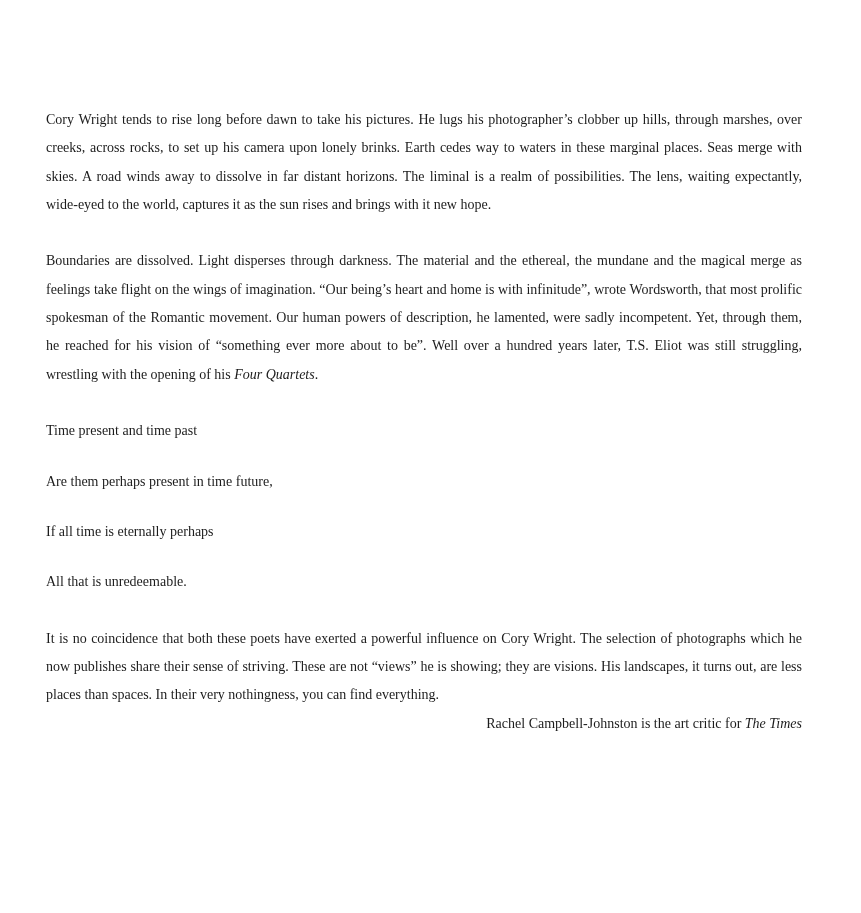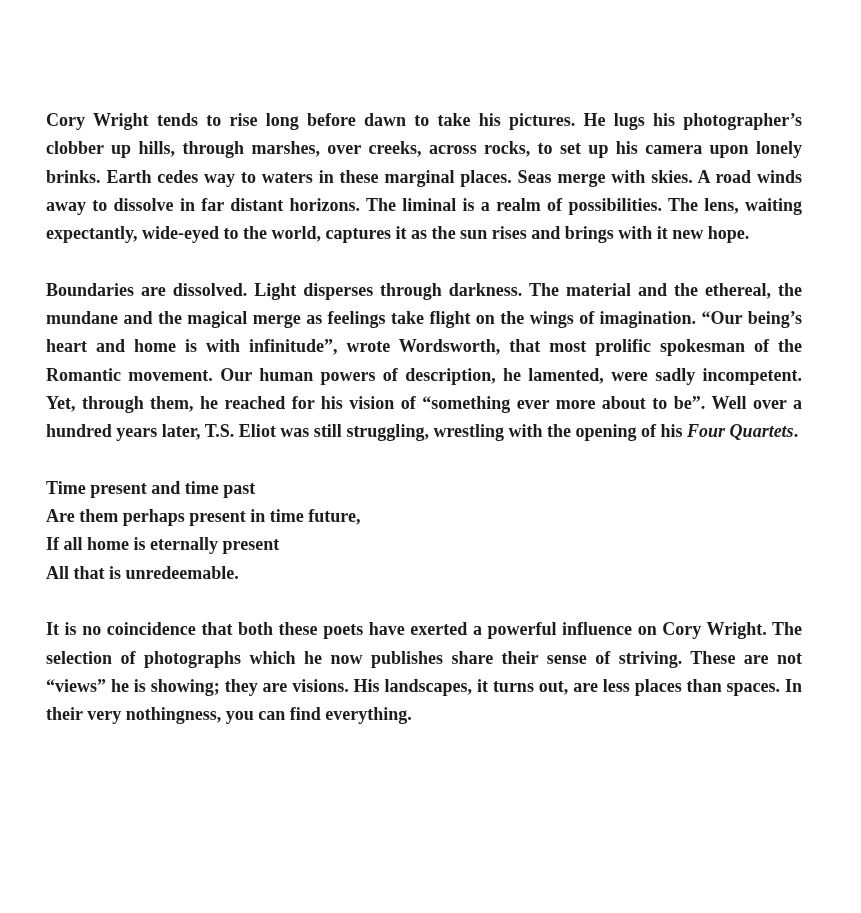--- a/index.html
+++ b/index.html
@@ -8,37 +8,37 @@
     background: #ffffff;
   }
   .page {
     position: relative;
     width: 861px;
     height: 913px;
     box-sizing: border-box;
     background: #ffffff;
     padding: 106px 59px 0 46px;
     font-family: "Liberation Serif", "DejaVu Serif", serif;
-    font-size: 18px;
+    font-size: 14px;
     line-height: 28.3px;
     color: #1c1c1c;
     overflow: hidden;
-    font-weight: bold;
   }
   .para {
     margin: 0 0 28.3px 0;
     text-align: justify;
     text-justify: inter-word;
   }
   .poem {
     margin: 0 0 28.3px 0;
     text-align: left;
   }
   .poem-line {
     white-space: nowrap;
+    margin-top: 22px;
   }
   .attribution {
     margin: 0;
     text-align: right;
   }
   em {
     font-style: italic;
   }
 </style>
 </head>
@@ -46,20 +46,21 @@
 
 <main class="page">
 
   <p class="para">Cory Wright tends to rise long before dawn to take his pictures. He lugs his photographer’s clobber up hills, through marshes, over creeks, across rocks, to set up his camera upon lonely brinks. Earth cedes way to waters in these marginal places. Seas merge with skies. A road winds away to dissolve in far distant horizons. The liminal is a realm of possibilities. The lens, waiting expectantly, wide-eyed to the world, captures it as the sun rises and brings with it new hope.</p>
 
   <p class="para"><span>Boundaries are dissolved. Light disperses through darkness. The material and the ethereal, the mundane and the magical merge as feelings take flight on the wings of imagination. “Our being’s heart and home is with infinitude”, wrote Wordsworth, that most prolific spokesman of the Romantic movement. Our human powers of description, he lamented, were sadly incompetent. Yet, through them, he reached for his vision of “something ever more about to be”. Well over a hundred years later, T.S. Eliot was still struggling, wrestling with the opening of his </span><em>Four Quartets</em><span>.</span></p>
 
   <div class="poem">
     <div class="poem-line">Time present and time past</div>
     <div class="poem-line">Are them perhaps present in time future,</div>
-    <div class="poem-line">If all home is eternally present</div>
+    <div class="poem-line">If all time is eternally perhaps</div>
     <div class="poem-line">All that is unredeemable.</div>
   </div>
 
   <p class="para" style="margin-bottom:0;">It is no coincidence that both these poets have exerted a powerful influence on Cory Wright. The selection of photographs which he now publishes share their sense of striving. These are not “views” he is showing; they are visions. His landscapes, it turns out, are less places than spaces. In their very nothingness, you can find everything.</p>
 
+  <p class="attribution"><span>Rachel Campbell-Johnston is the art critic for </span><em>The Times</em></p>
 
 </main>
 
 </body></html>

